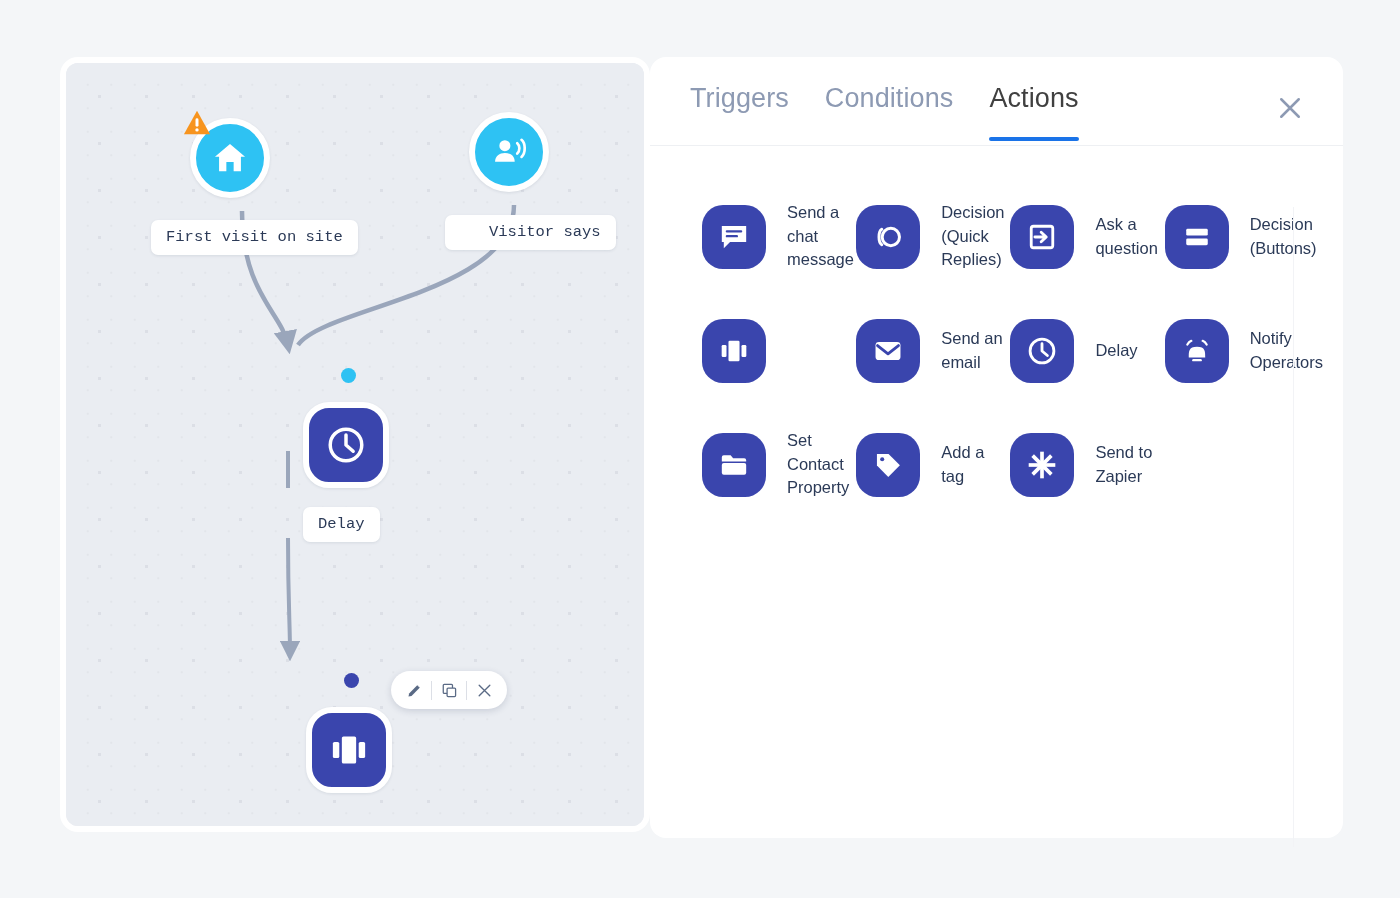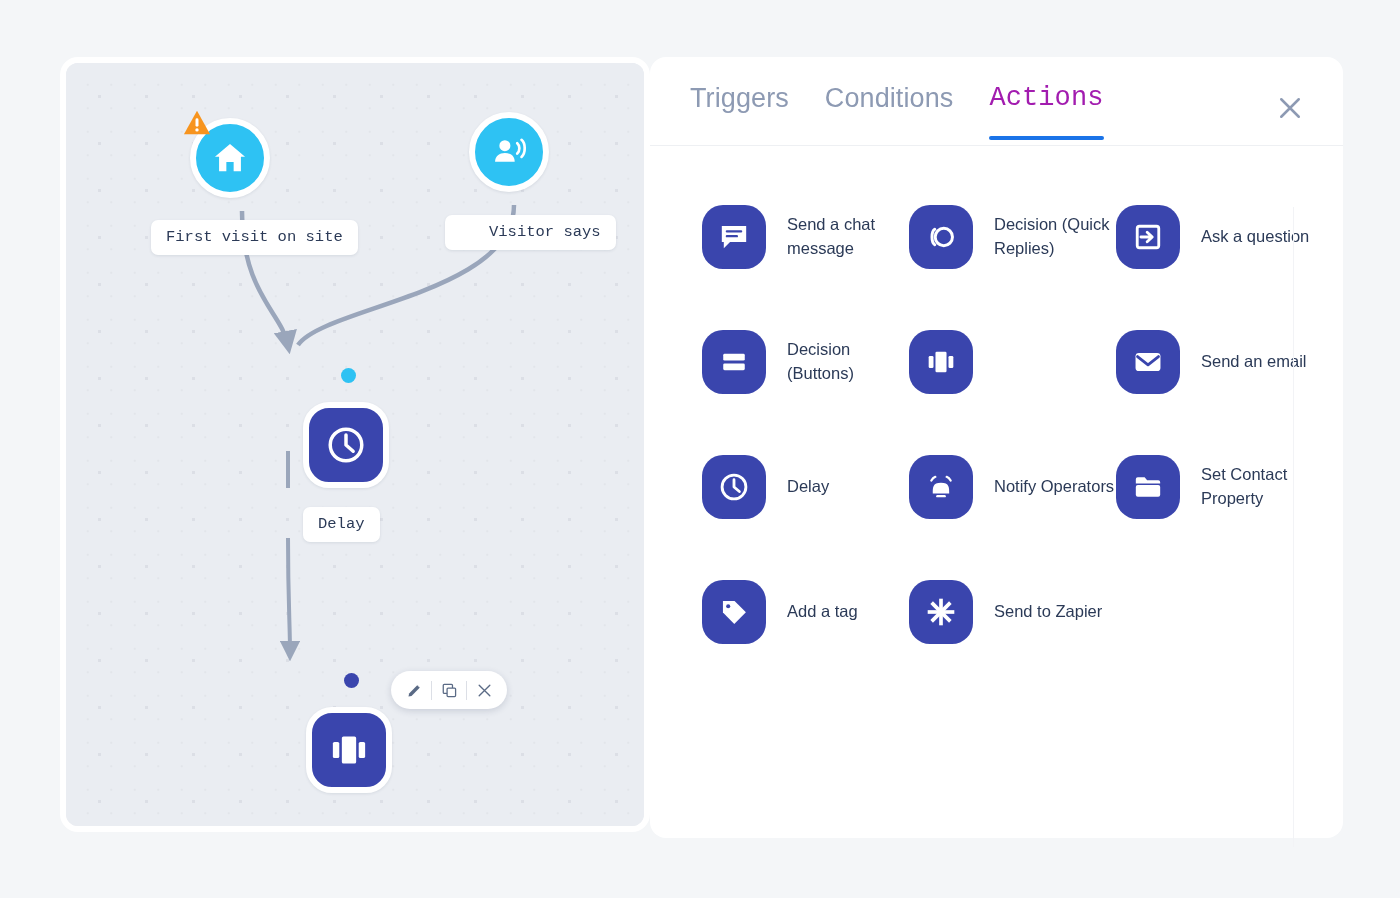--- a/index.html
+++ b/index.html
@@ -108,42 +108,42 @@
     text-align: center;
   }
   .tab {
     font-size: 27px;
     color: #8d9ab3;
     margin-right: 36px;
     padding-bottom: 6px;
     position: relative;
     letter-spacing: .1px;
   }
-  .tab.active { color: #a21caf; font-family: Liberation Mono, monospace; }
+  .tab.active { color: #404040; }
   .tab .tab-underline {
     position: absolute; left: 0; right: 0; bottom: -21px;
     height: 4px; background: #1a73e8; border-radius: 2px;
     display: none;
   }
   .tab.active .tab-underline { display: block; }
   .tab-divider {
     position: absolute; left: 0; right: 0; top: 88px;
     height: 1px; background: #eef0f3;
   }
   .close-icon {
     position: absolute; right: 38px; top: 36px;
     width: 30px; height: 30px;
   }
   .close-icon svg { width: 30px; height: 30px; }
 
   .actions-grid {
     display: grid;
-    grid-template-columns: 1fr 1fr 1fr;
+    grid-template-columns: 1fr 1fr 1fr 1fr;
     padding: 38px 20px 0 52px;
-    row-gap: 18px;
+    row-gap: 7px;
   }
   .action-item {
     display: flex; align-items: center;
     height: 107px;
     gap: 21px;
   }
   .action-icon {
     width: 64px; height: 64px; flex: 0 0 64px;
     border-radius: 21px;
     background: #3a45ad;

